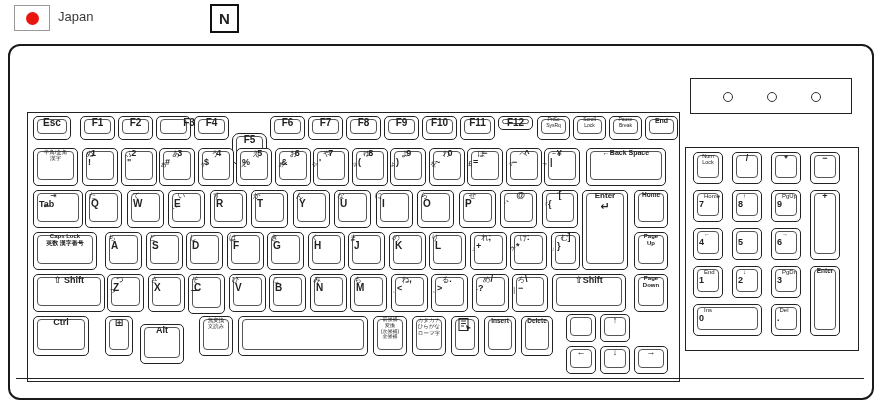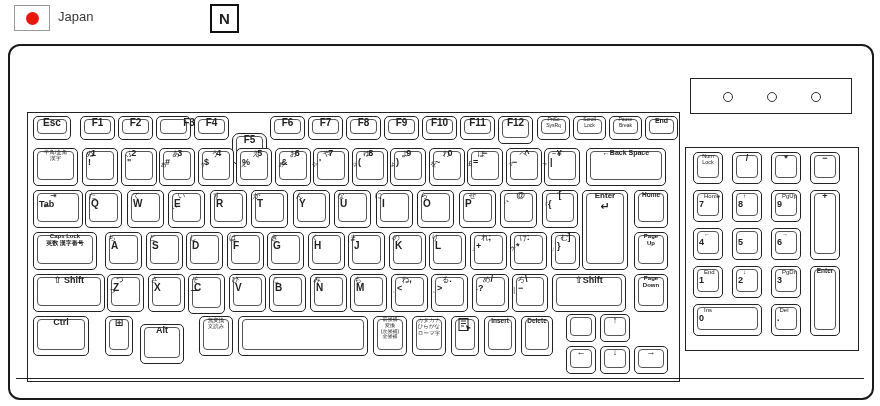--- a/index.html
+++ b/index.html
@@ -95,21 +95,21 @@
       </div>
       <div class="key" style="left: 384px; top: 116px; width: 35px; height: 24px;">
         <span class="kc">F9</span>
       </div>
       <div class="key" style="left: 422px; top: 116px; width: 35px; height: 24px;">
         <span class="kc">F10</span>
       </div>
       <div class="key" style="left: 460px; top: 116px; width: 35px; height: 24px;">
         <span class="kc">F11</span>
       </div>
-      <div class="key" style="left: 498px; top: 116px; width: 35px; height: 28px;">
+      <div class="key" style="left: 498px; top: 116px; width: 35px; height: 14px;">
         <span class="kc">F12</span>
       </div>
       <div class="key fs5" style="left: 537px; top: 116px; width: 33px; height: 24px;">
         <div class="kl">
           <span>PrtSc</span>
           <span>SysRq</span>
         </div>
       </div>
       <div class="key fs5" style="left: 573px; top: 116px; width: 33px; height: 24px;">
         <div class="kl">

